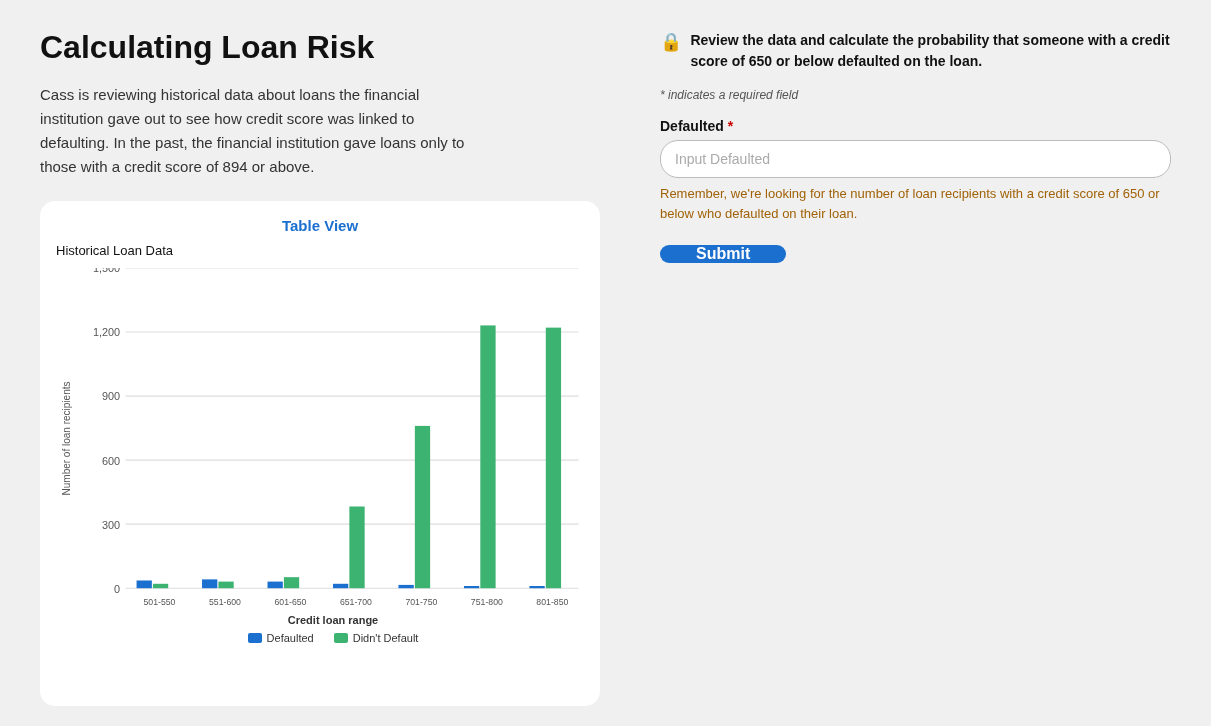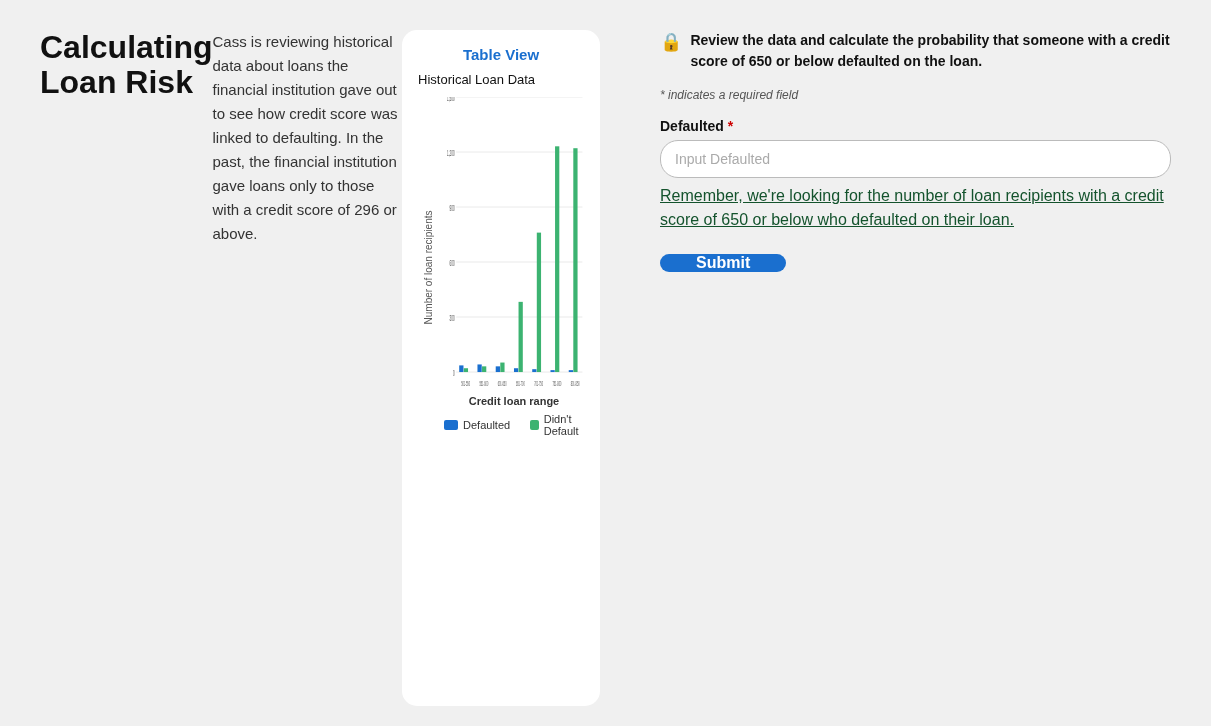--- a/index.html
+++ b/index.html
@@ -14,20 +14,21 @@
       display: flex;
       width: 1211px;
       min-height: 726px;
       background: #f0f0f0;
       padding: 30px 40px 20px 40px;
       gap: 40px;
     }
     .left-panel {
       flex: 0 0 560px;
       display: flex;
+      flex-direction: column;
     }
     .right-panel {
       flex: 1;
       display: flex;
       flex-direction: column;
       padding-left: 20px;
     }
     .page-title {
       font-size: 32px;
       font-weight: 700;
@@ -166,25 +167,24 @@
       font-size: 14px;
       color: #aaa;
       background: #fff;
       outline: none;
       margin-bottom: 6px;
     }
     .input-field::placeholder {
       color: #aaa;
     }
     .field-hint {
-      font-size: 16px;
-      color: #14532d;
+      font-size: 13px;
+      color: #a16207;
       line-height: 1.5;
       margin-bottom: 18px;
-      text-decoration: underline;
     }
     .submit-btn {
       background: #1a6fcf;
       color: #fff;
       border: none;
       border-radius: 24px;
       padding: 0 36px;
       font-size: 16px;
       font-weight: 600;
       cursor: pointer;
@@ -192,21 +192,21 @@
       margin-top: 4px;
     }
   </style>
 </head>
 <body>
 
 <div class="container">
 
   <div class="left-panel">
     <h1 class="page-title">Calculating Loan Risk</h1>
-    <p class="description">Cass is reviewing historical data about loans the financial institution gave out to see how credit score was linked to defaulting. In the past, the financial institution gave loans only to those with a credit score of 296 or above.</p>
+    <p class="description">Cass is reviewing historical data about loans the financial institution gave out to see how credit score was linked to defaulting. In the past, the financial institution gave loans only to those with a credit score of 894 or above.</p>
 
     <div class="chart-area">
       <div class="table-view-link">
         <a>Table View</a>
       </div>
       <div class="chart-title">Historical Loan Data</div>
       <div class="chart-wrapper">
         <div class="y-axis-label-container">
           <span class="y-axis-label">Number of loan recipients</span>
         </div>

